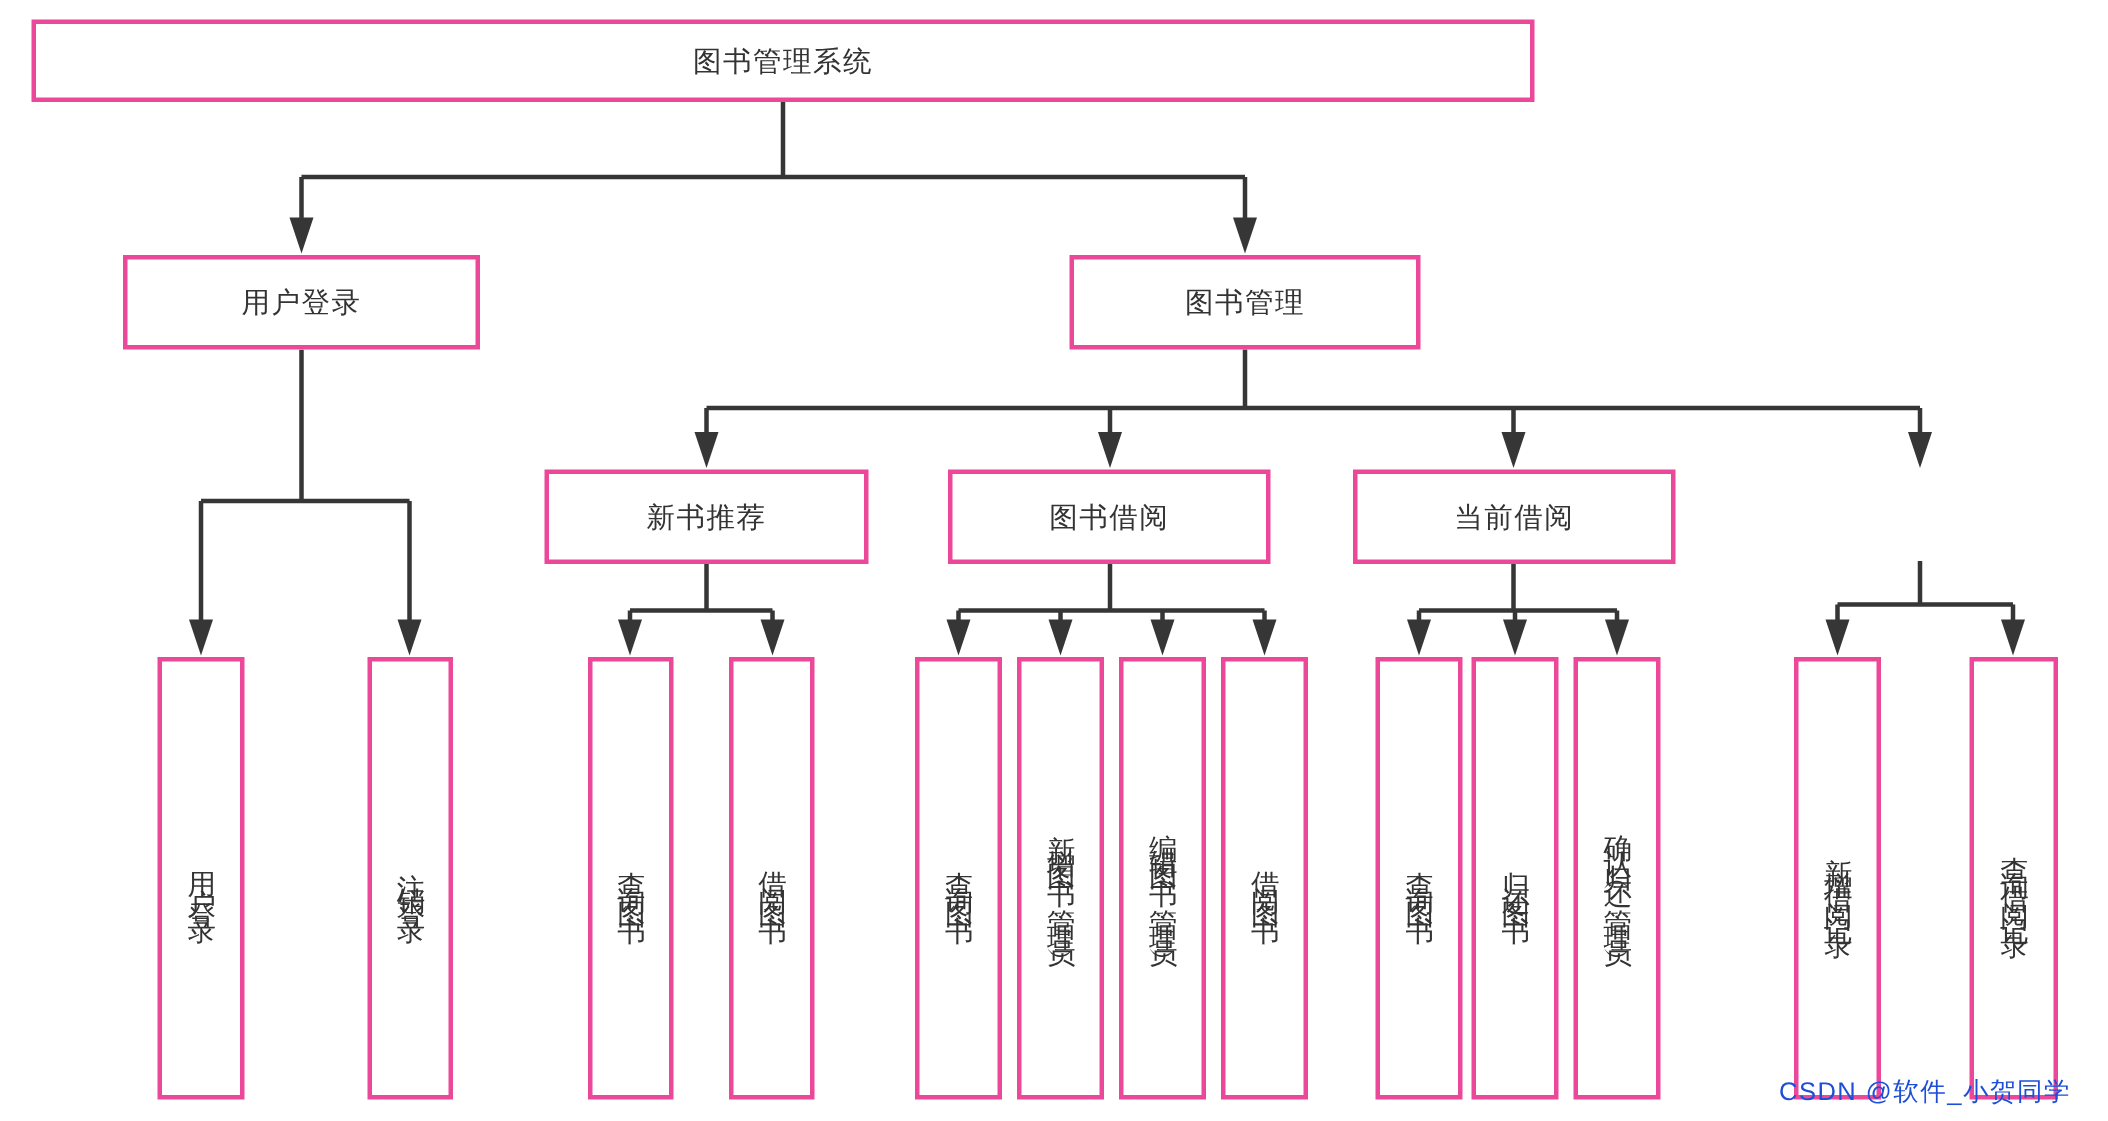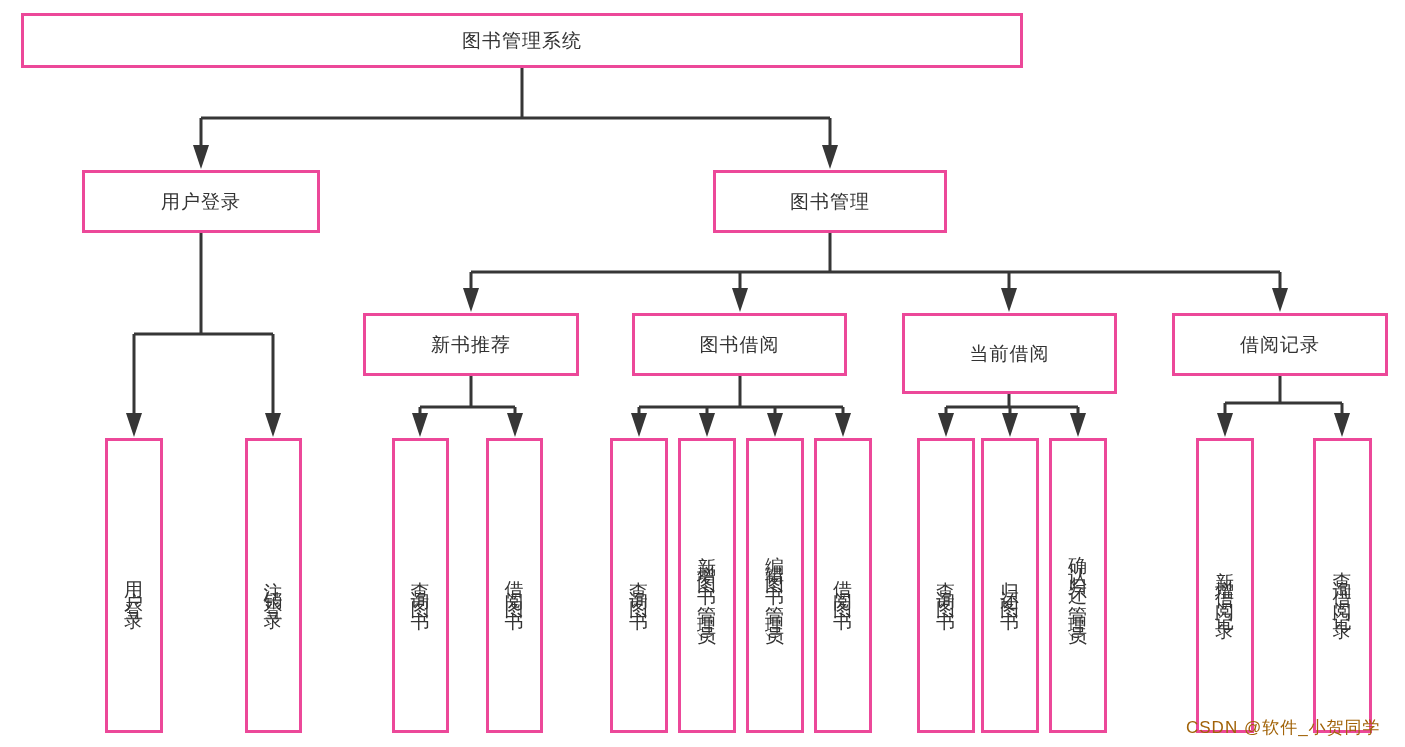--- a/index.html
+++ b/index.html
@@ -26,21 +26,21 @@
     writing-mode:vertical-rl;
     text-orientation:mixed;
     font-size:19px;
     line-height:1;
     letter-spacing:10px;
   }
   .watermark{
     position:absolute;
     left:1186px;top:716px;
     font-size:17px;
-    color:#a16207;
+    color:#1d4ed8;
     letter-spacing:1px;
     white-space:nowrap;
     z-index:5;
   }
 </style>
 </head>
 <body>
 
 <div class="canvas">
 
@@ -89,22 +89,21 @@
     </g>
   </svg>
 
   <div class="node h-node" style="left:21px;top:13px;width:1002px;height:55px;">图书管理系统</div>
 
   <div class="node h-node" style="left:82px;top:170px;width:238px;height:63px;">用户登录</div>
   <div class="node h-node" style="left:713px;top:170px;width:234px;height:63px;">图书管理</div>
 
   <div class="node h-node" style="left:632px;top:313px;width:215px;height:63px;">图书借阅</div>
   <div class="node h-node" style="left:363px;top:313px;width:216px;height:63px;">新书推荐</div>
-  <div class="node h-node" style="left:902px;top:313px;width:215px;height:81px;">当前借阅</div>
-  <div class="node h-node" style="left:1172px;top:313px;width:216px;height:63px;">借阅记录</div>
+  <div class="node h-node" style="left:902px;top:313px;width:215px;height:63px;">当前借阅</div>
 
   <div class="node v-node" style="left:105px;top:438px;width:58px;height:295px;">
     <span>用户登录</span>
     </div>
   <div class="node v-node" style="left:245px;top:438px;width:57px;height:295px;">
     <span>注销登录</span>
     </div>
 
   <div class="node v-node" style="left:392px;top:438px;width:57px;height:295px;">
     <span>查询图书</span>

